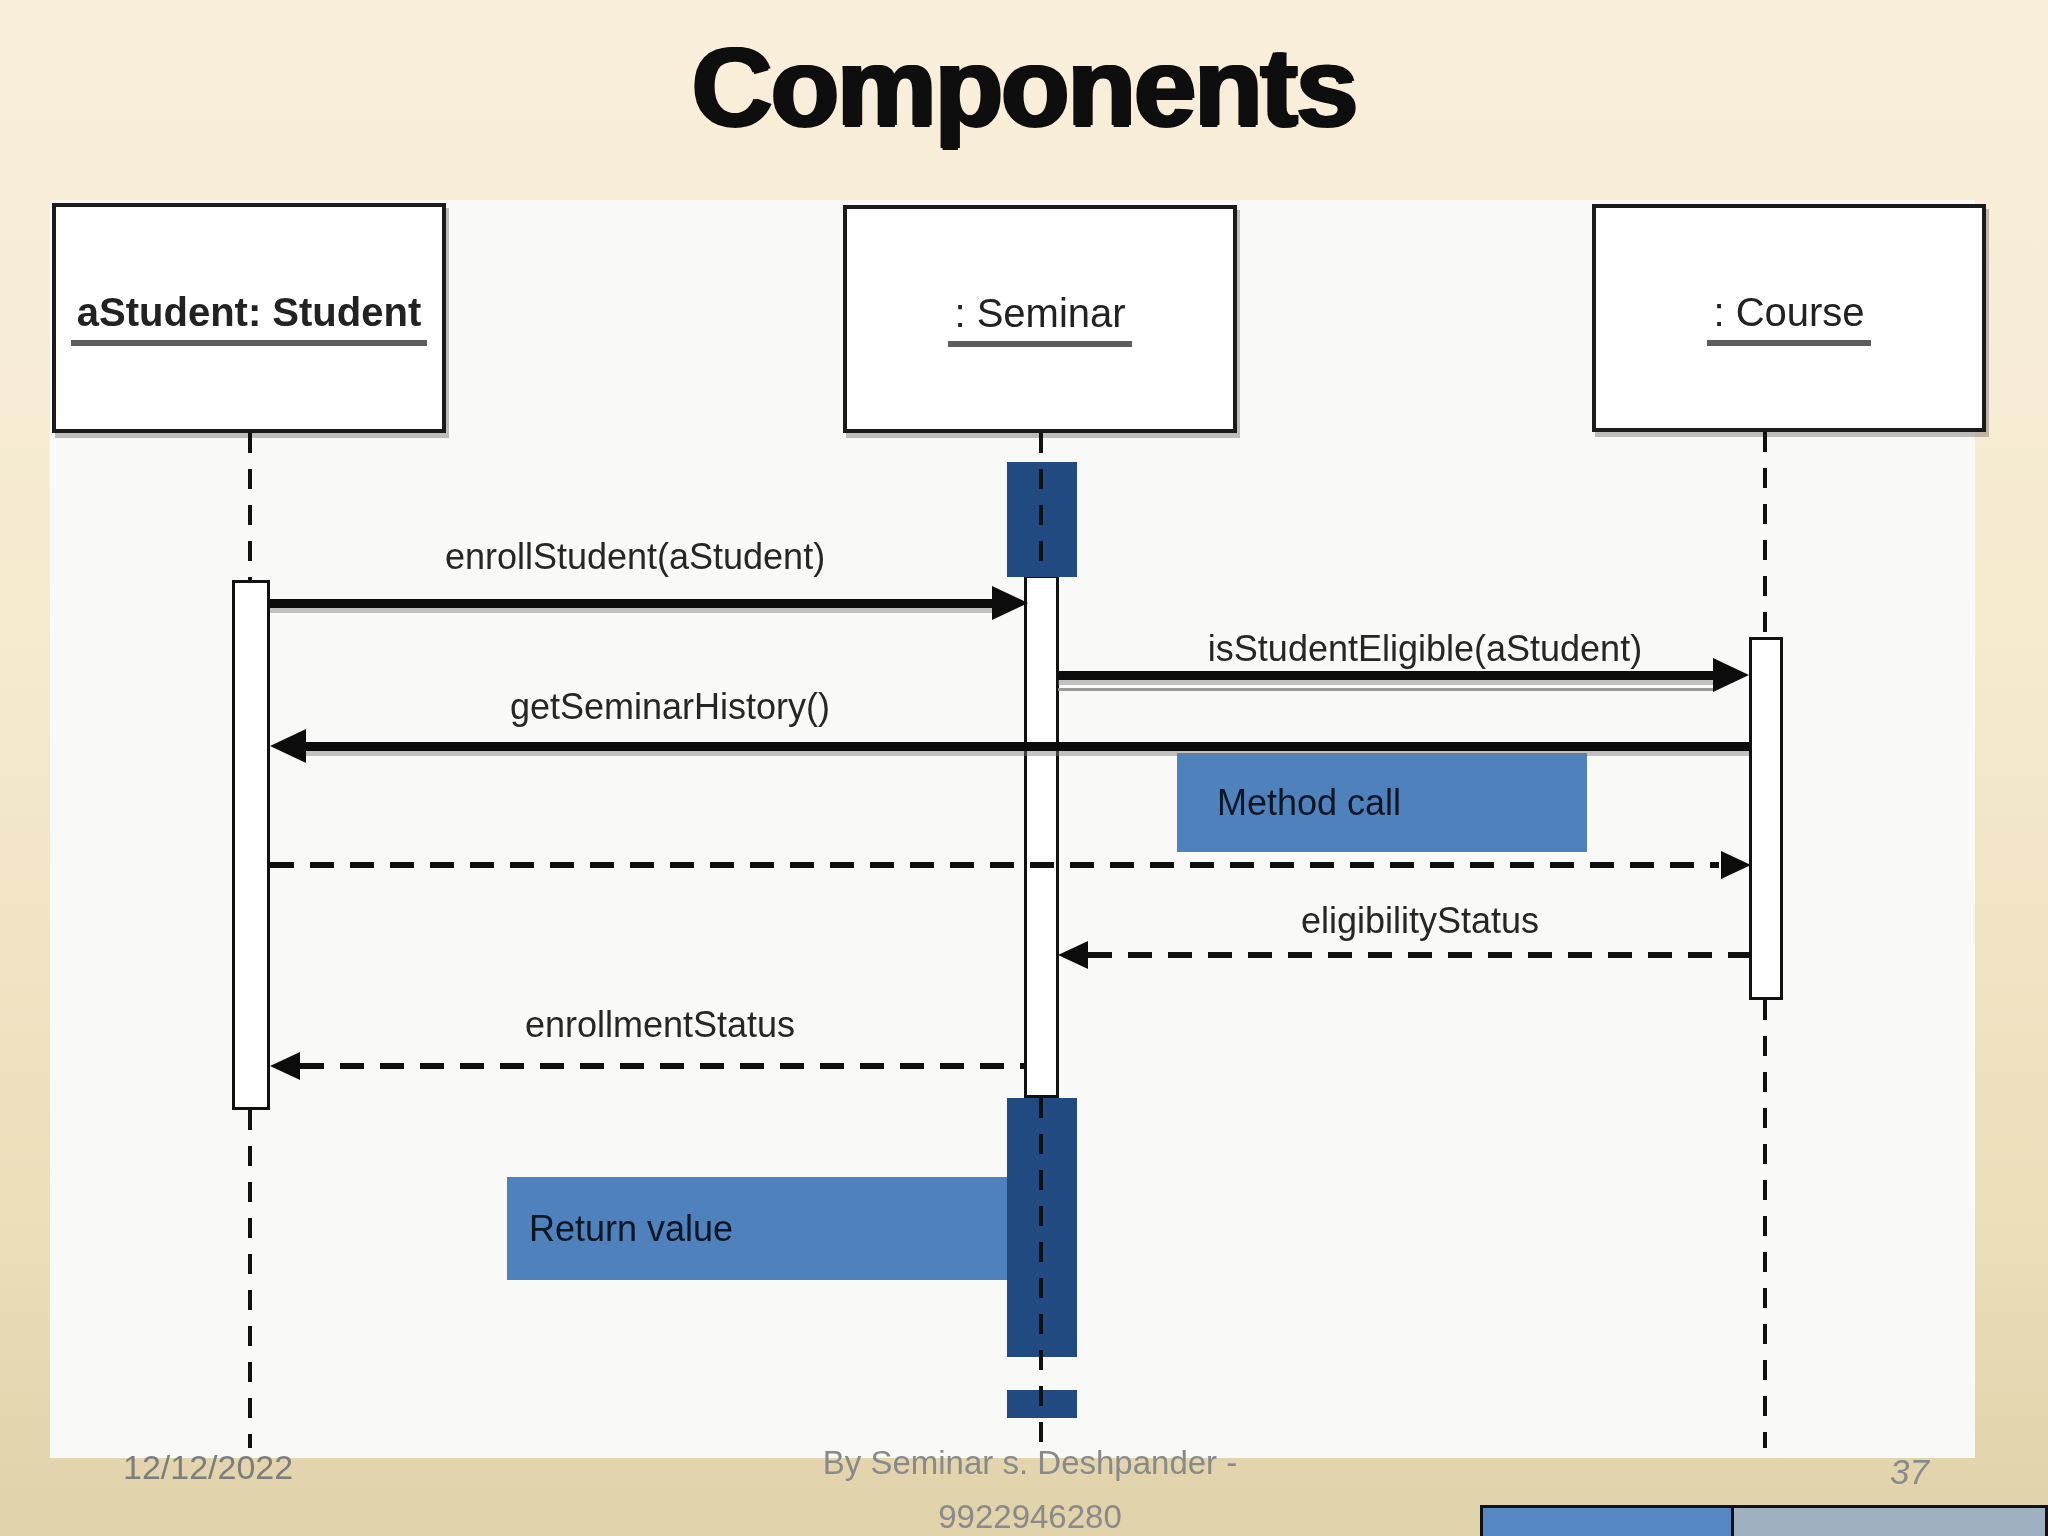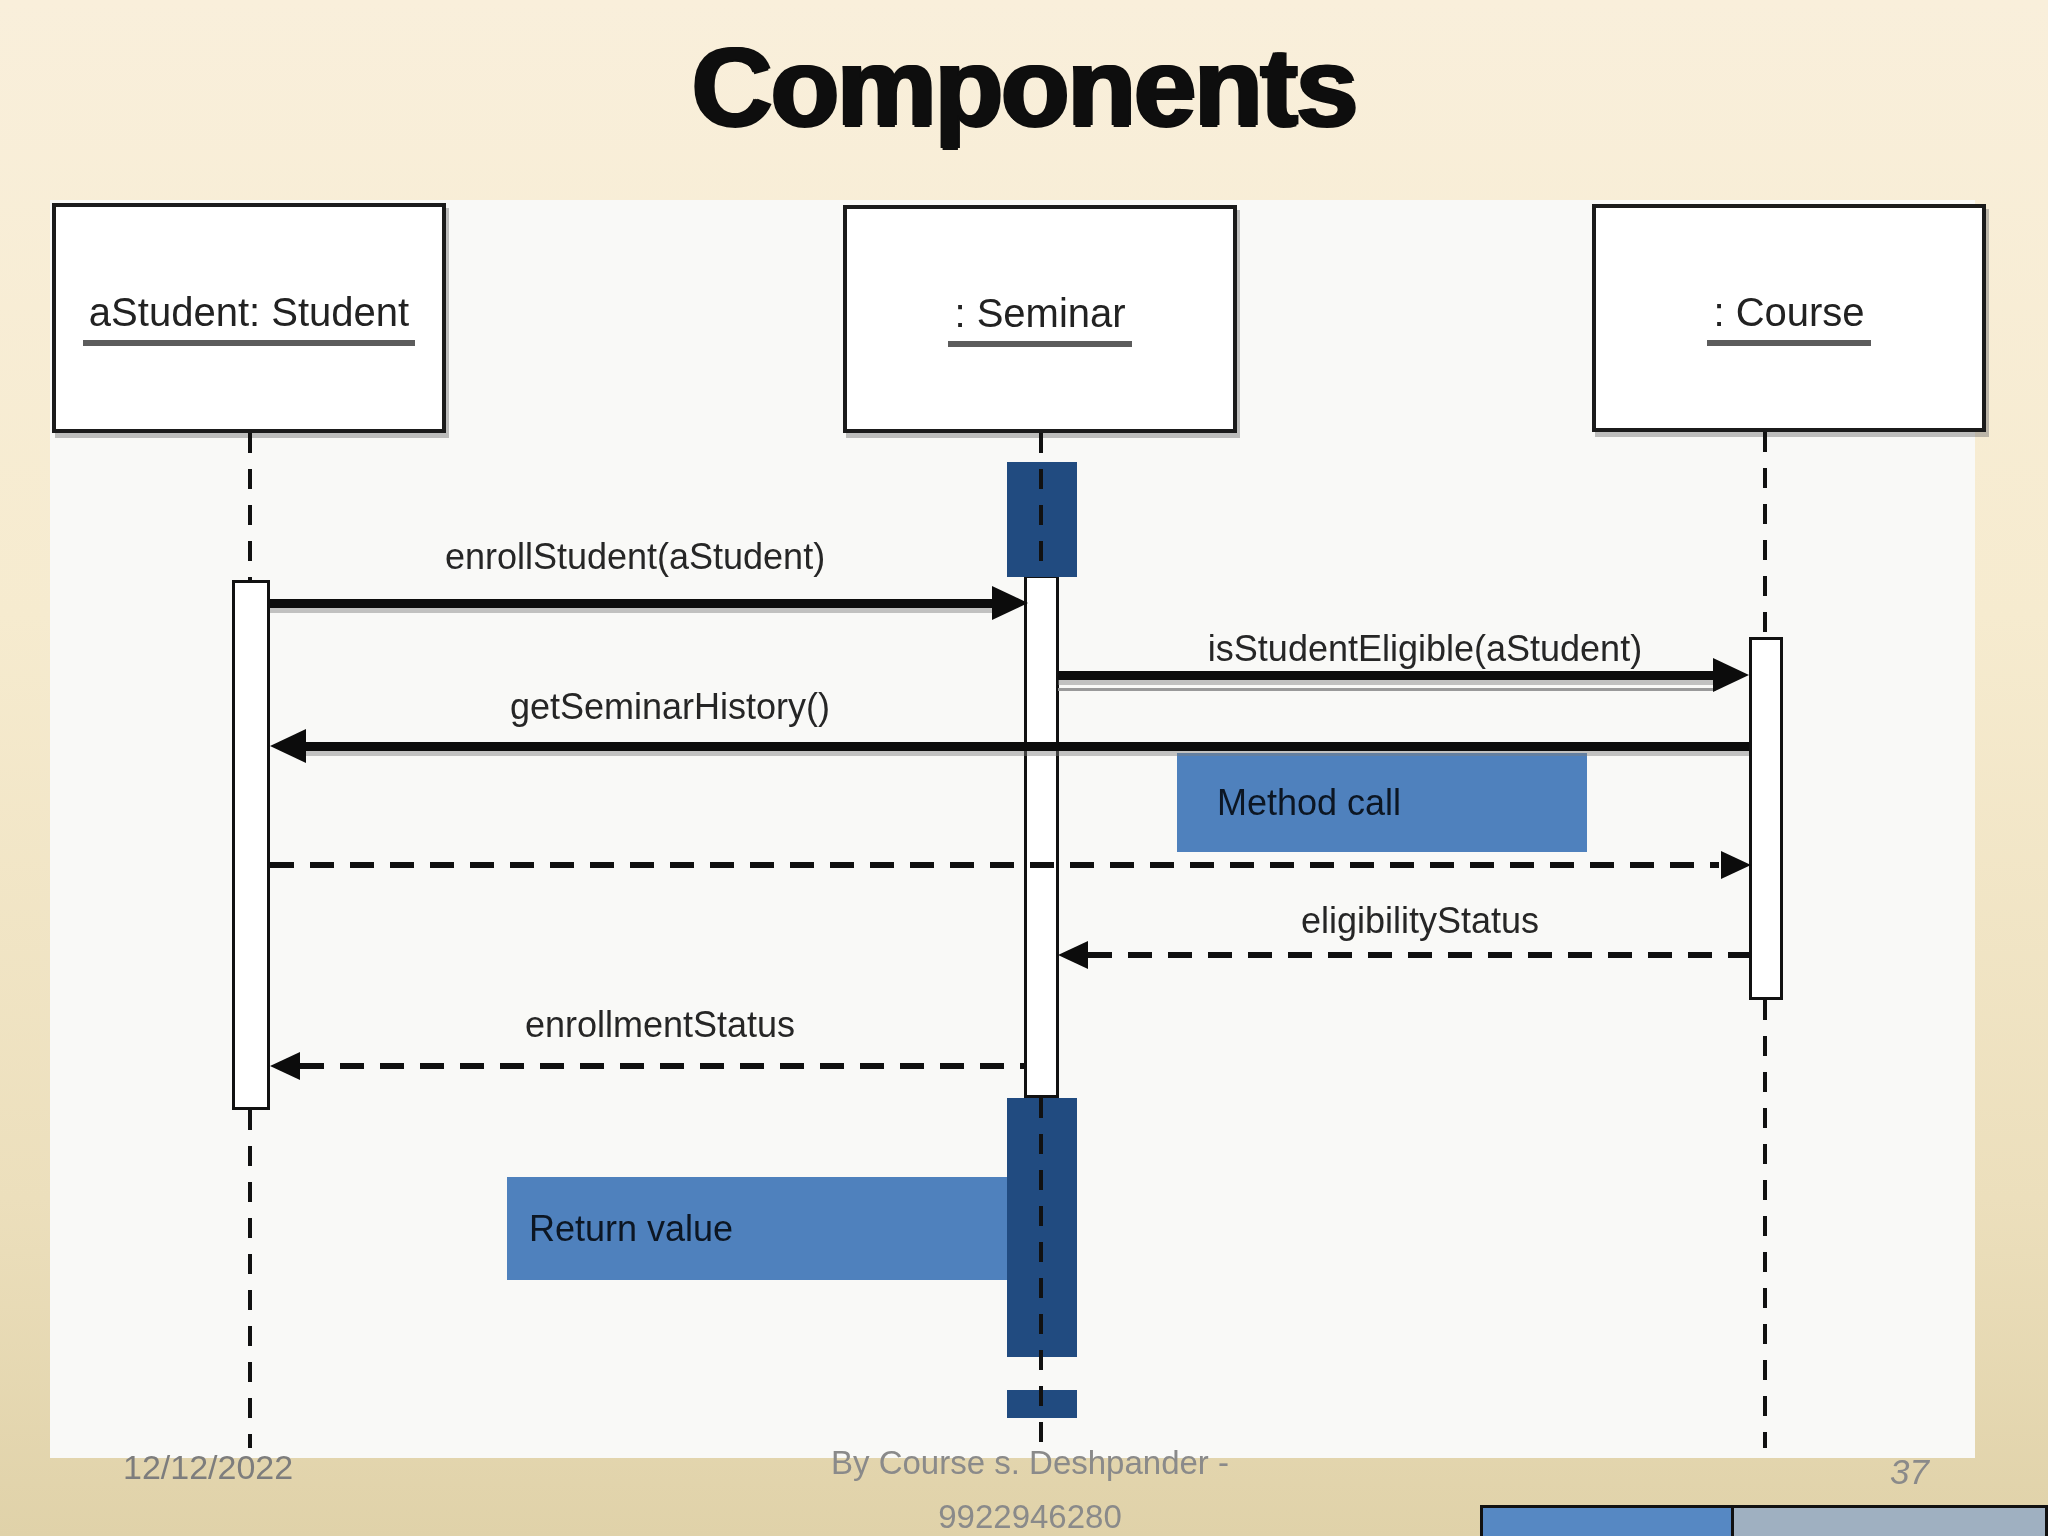--- a/index.html
+++ b/index.html
@@ -33,21 +33,21 @@
     box-sizing:border-box;
     display:flex;align-items:center;justify-content:center;
     box-shadow:3px 5px 0 rgba(115,115,115,.45);
   }
   .obj-box .obj-label{
     font-size:40px;color:#222;
     border-bottom:6px solid #5c5c5c;
     padding:0 6px 5px 6px;
     white-space:nowrap;
   }
-  #box-student{left:52px;top:203px;height:230px;}
+  #box-student{left:52px;top:203px;height:230px;font-weight:bold;}
   #box-seminar{left:843px;top:205px;align-items:center;}
   #box-course{left:1568px;top:204px;margin-left:24px;}
   
   .lifeline{
     position:absolute;width:4px;z-index:6;
     background:repeating-linear-gradient(180deg,#111 0 20px,transparent 20px 36px);
   }
   
   .activation{
     position:absolute;background:#ffffff;border:3px solid #111;
@@ -183,21 +183,21 @@
 
   <div class="annotation-box" id="anno-method">
     <span>Method call</span>
   </div>
   <div class="annotation-box" id="anno-return">
     <span>Return value</span>
   </div>
 
   <div class="footer-date">12/12/2022</div>
   <div class="footer-byline">
-    <div>By Course s. Deshpander -</div>
+    <div>By Seminar s. Deshpander -</div>
     <div>9922946280</div>
   </div>
   <div class="footer-page">37</div>
 
   <div class="page-bars">
     <div class="bar-left"></div>
     <div class="bar-right"></div>
   </div>
 
 </div>

